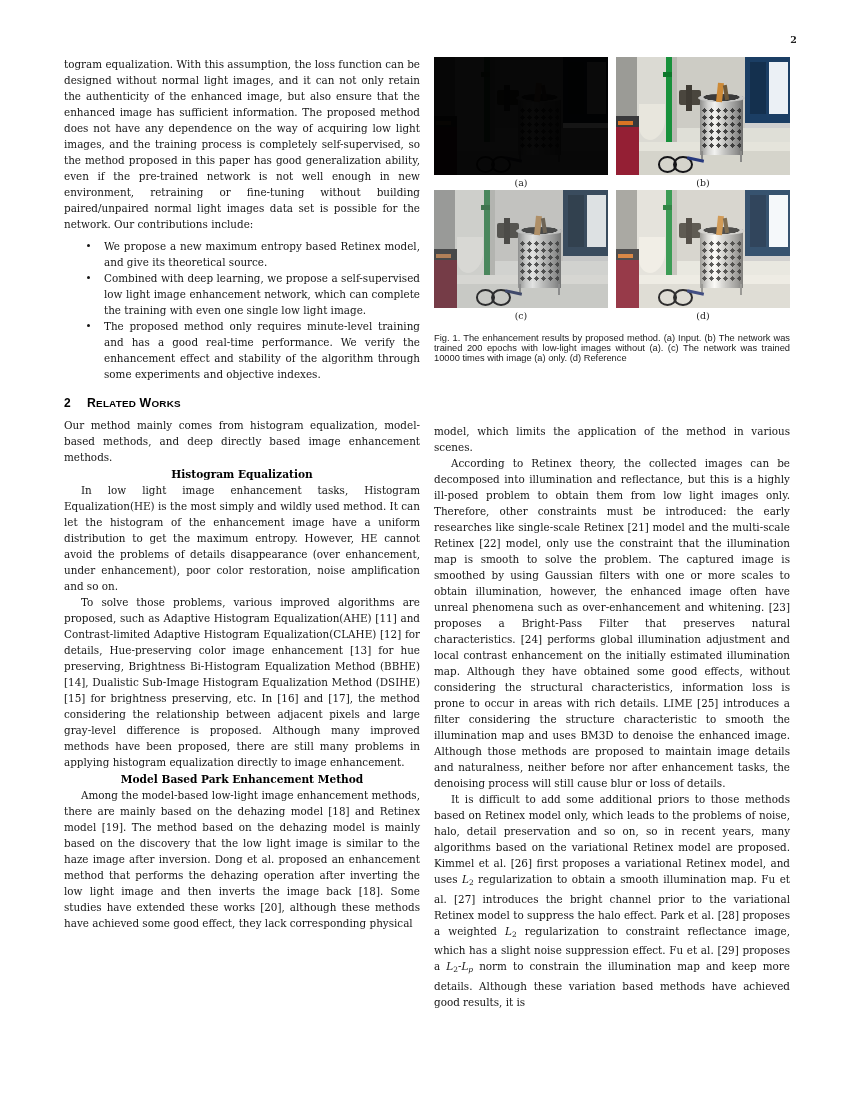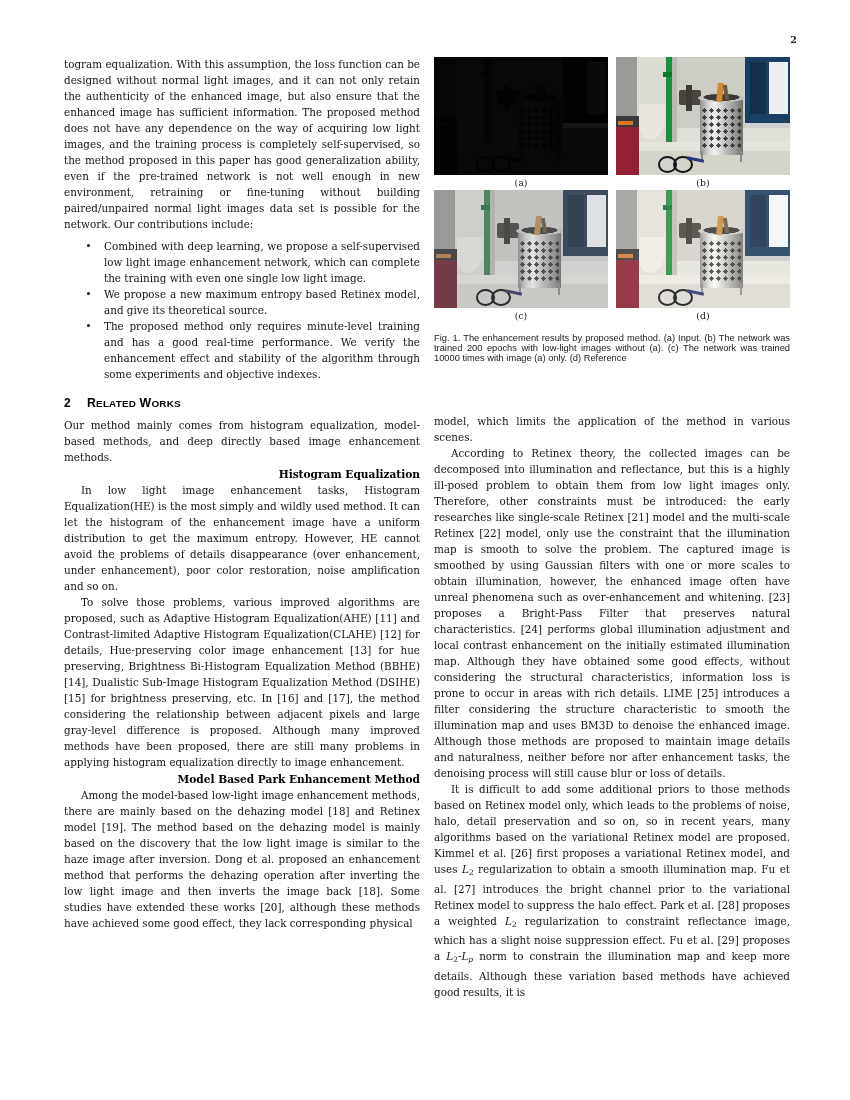--- a/index.html
+++ b/index.html
@@ -77,21 +77,21 @@
   }
   
   .section-head .ttl .cap  { font-size: 12.3px; }
   .section-head .ttl .sml  { font-size: 9.9px; }
 
   .sub-head {
     font-weight: 700;
     font-size: 10.6px;
     margin: 1px 0 0 0;
     color: #000;
-    text-align: right;
+    text-align: center;
   }
 
   
   ul.bullets {
     list-style: none;
     margin: 6px 0 0 0;
     padding: 0;
   }
   ul.bullets li {
     position: relative;
@@ -209,22 +209,22 @@
 
 <div class="page">
 
   <div class="page-number">2</div>
 
   <div class="col col-left">
 
     <p class="noindent">togram equalization. With this assumption, the loss function can be designed without normal light images, and it can not only retain the authenticity of the enhanced image, but also ensure that the enhanced image has sufficient information. The proposed method does not have any dependence on the way of acquiring low light images, and the training process is completely self-supervised, so the method proposed in this paper has good generalization ability, even if the pre-trained network is not well enough in new environment, retraining or fine-tuning without building paired/unpaired normal light images data set is possible for the network. Our contributions include:</p>
 
     <ul class="bullets">
+      <li>We propose a new maximum entropy based Retinex model, and give its theoretical source.</li>
       <li>Combined with deep learning, we propose a self-supervised low light image enhancement network, which can complete the training with even one single low light image.</li>
-      <li>We propose a new maximum entropy based Retinex model, and give its theoretical source.</li>
       <li>The proposed method only requires minute-level training and has a good real-time performance. We verify the enhancement effect and stability of the algorithm through some experiments and objective indexes.</li>
     </ul>
 
     <div class="section-head">
       <span class="num">2</span>
       <span class="ttl"><span class="cap">R</span><span class="sml">ELATED</span> <span class="cap">W</span><span class="sml">ORKS</span></span>
     </div>
 
     <p class="noindent">Our method mainly comes from histogram equalization, model-based methods, and deep directly based image enhancement methods.</p>
 
@@ -388,21 +388,21 @@
           <div class="tint"></div>
         </div>
         <div class="fig-cap-sub">(d)</div>
       </div>
 
     </div>
 
     <div class="fig-caption">Fig. 1. The enhancement results by proposed method. (a) Input. (b) The network was trained 200 epochs with low-light images without (a). (c) The network was trained 10000 times with image (a) only. (d) Reference</div>
   </div>
 
-  <div class="col col-right" style="top:413px;">
+  <div class="col col-right" style="top:423px;">
 
     <p class="noindent">model, which limits the application of the method in various scenes.</p>
 
     <p class="indent">According to Retinex theory, the collected images can be decomposed into illumination and reflectance, but this is a highly ill-posed problem to obtain them from low light images only. Therefore, other constraints must be introduced: the early researches like single-scale Retinex [21] model and the multi-scale Retinex [22] model, only use the constraint that the illumination map is smooth to solve the problem. The captured image is smoothed by using Gaussian filters with one or more scales to obtain illumination, however, the enhanced image often have unreal phenomena such as over-enhancement and whitening. [23] proposes a Bright-Pass Filter that preserves natural characteristics. [24] performs global illumination adjustment and local contrast enhancement on the initially estimated illumination map. Although they have obtained some good effects, without considering the structural characteristics, information loss is prone to occur in areas with rich details. LIME [25] introduces a filter considering the structure characteristic to smooth the illumination map and uses BM3D to denoise the enhanced image. Although those methods are proposed to maintain image details and naturalness, neither before nor after enhancement tasks, the denoising process will still cause blur or loss of details.</p>
 
     <p class="indent"><span>It is difficult to add some additional priors to those methods based on Retinex model only, which leads to the problems of noise, halo, detail preservation and so on, so in recent years, many algorithms based on the variational Retinex model are proposed. Kimmel et al. [26] first proposes a variational Retinex model, and uses </span><span class="mathit">L</span><sub>2</sub><span> regularization to obtain a smooth illumination map. Fu et al. [27] introduces the bright channel prior to the variational Retinex model to suppress the halo effect. Park et al. [28] proposes a weighted </span><span class="mathit">L</span><sub>2</sub><span> regularization to constraint reflectance image, which has a slight noise suppression effect. Fu et al. [29] proposes a </span><span class="mathit">L</span><sub>2</sub><span>-</span><span class="mathit">L</span><sub class="mathit">p</sub><span> norm to constrain the illumination map and keep more details. Although these variation based methods have achieved good results, it is</span></p>
   </div>
 
 </div>
 

